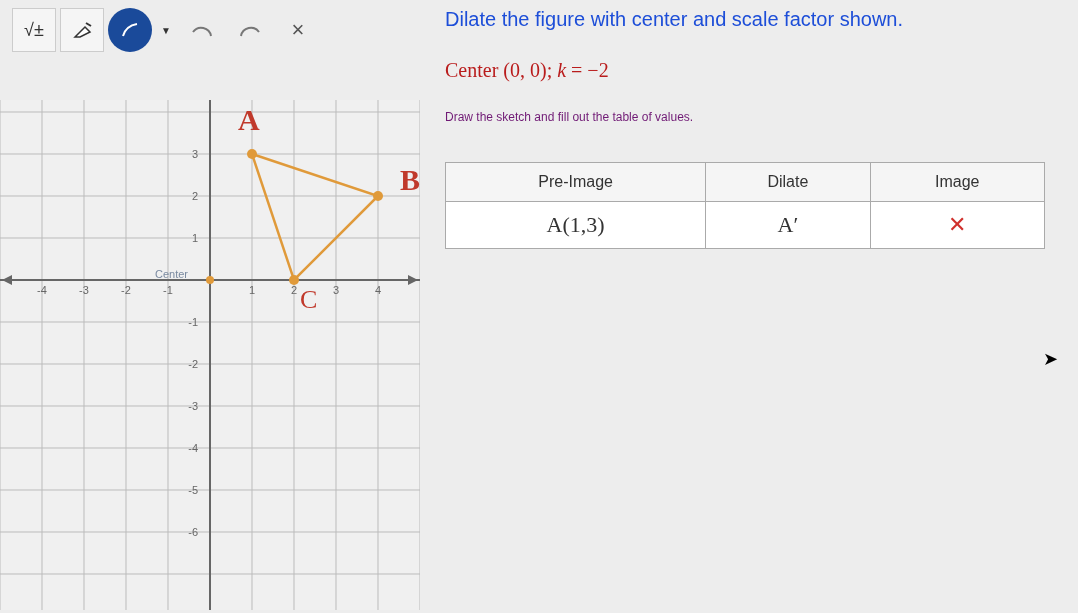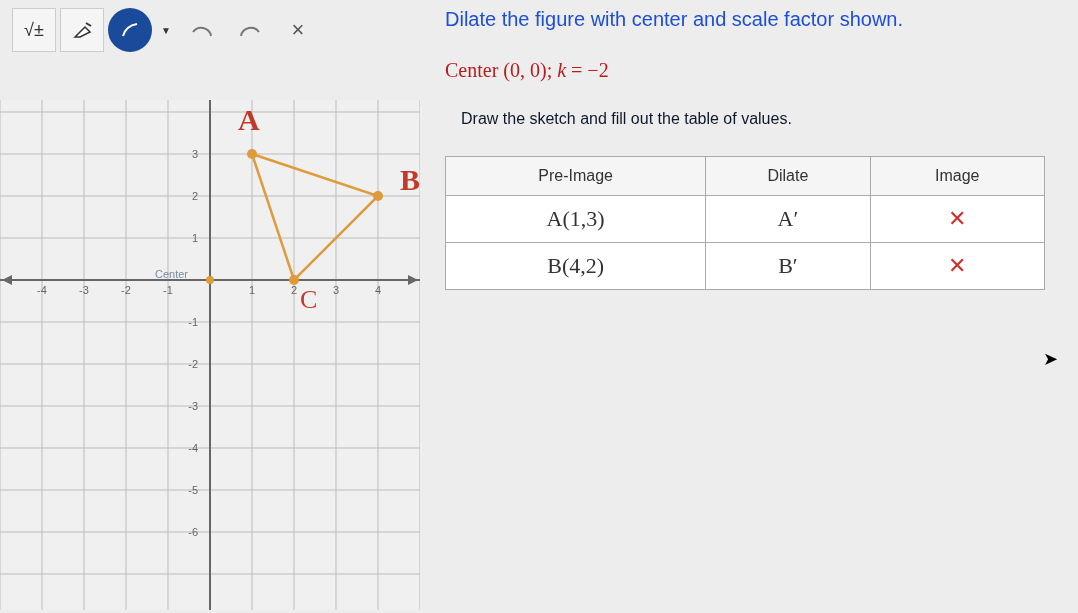--- a/index.html
+++ b/index.html
@@ -69,26 +69,27 @@
       left: 445px;
       top: 8px;
       width: 620px;
       display: flex;
       flex-direction: column;
       gap: 28px;
     }
     .question-title { font-size: 20px; color: #1d4ed8; }
     .param { font-size: 20px; color: #b91c1c; font-family: 'Times New Roman', serif; }
     .param .italic { font-style: italic; }
-    .instruction { font-size: 16px; color: #0f172a; margin-left: 16px; }
+    .instruction { font-size: 12px; color: #701a75; }
 
     table.values {
       border-collapse: collapse;
       width: 600px;
       background: #fff;
+      margin-top: 10px;
     }
     table.values th, table.values td {
       border: 1px solid #aaa;
       padding: 10px 8px;
       text-align: center;
       font-weight: normal;
     }
     table.values th {
       background: #f5f5f5;
       font-size: 16px;
@@ -221,22 +222,17 @@
         <th>Dilate</th>
         <th>Image</th>
       </tr>
     </thead>
     <tbody>
       <tr>
         <td>A(1,3)</td>
         <td>A′</td>
         <td class="result-x">✕</td>
       </tr>
-      <tr>
-        <td>B(4,2)</td>
-        <td>B′</td>
-        <td class="result-x">✕</td>
-      </tr>
     </tbody>
   </table>
 </div>
 
 <div class="cursor-arrow">➤</div>
 
 </body></html>

